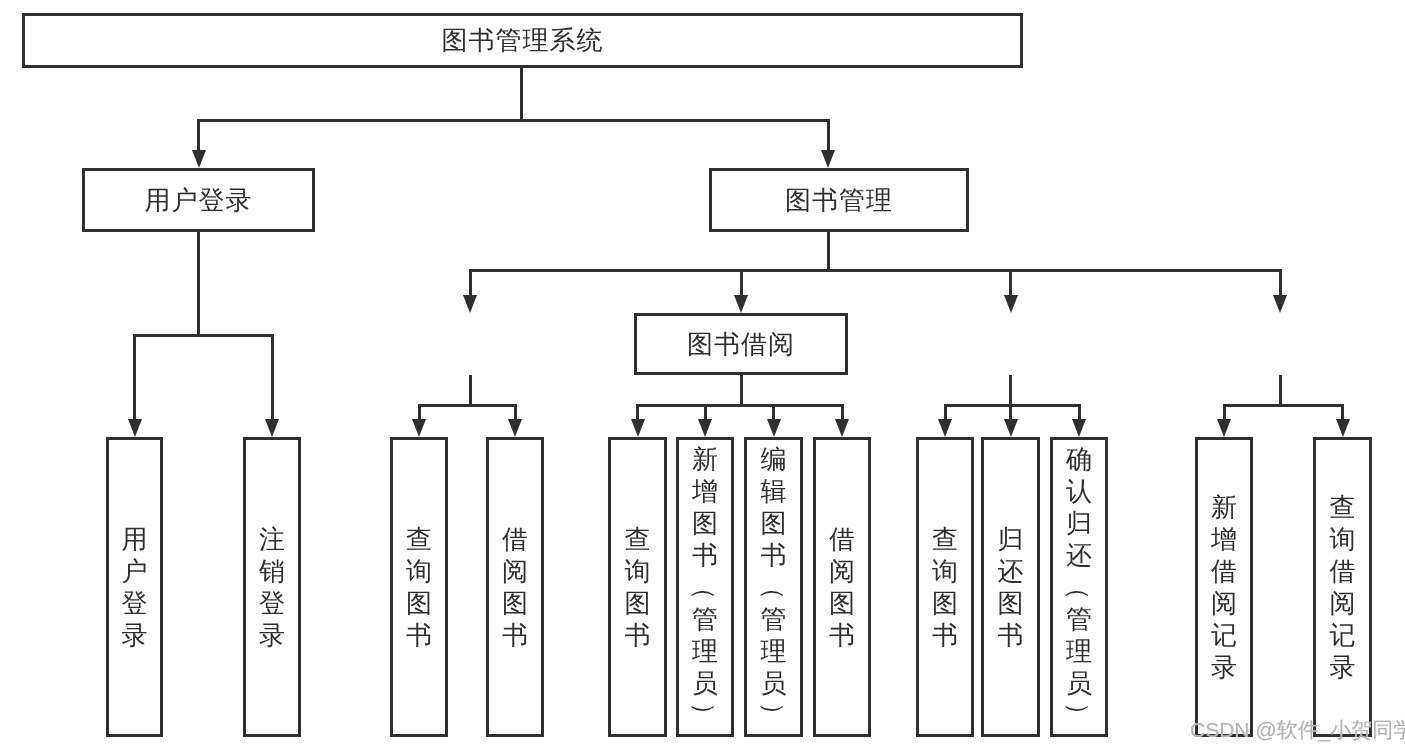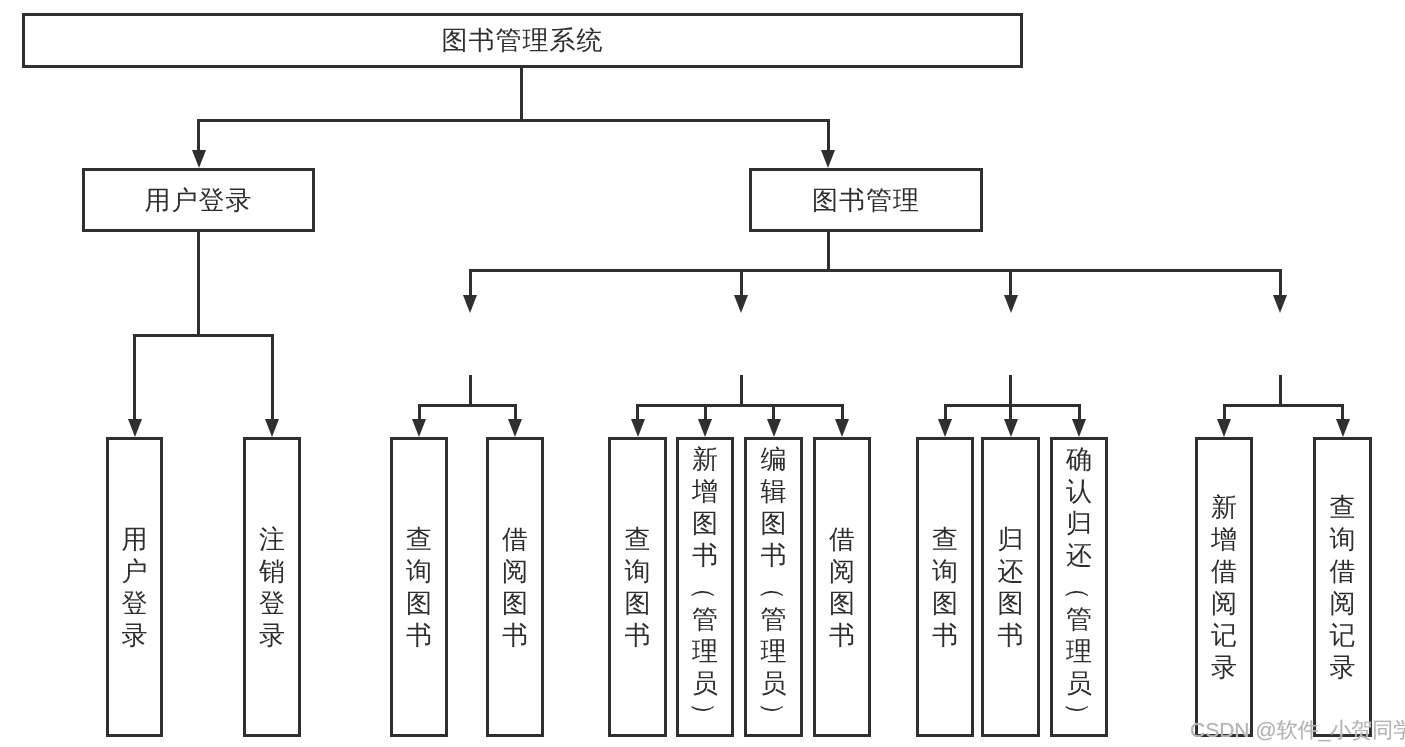--- a/index.html
+++ b/index.html
@@ -58,22 +58,23 @@
   }
 </style>
 </head>
 <body>
 
 <div id="canvas">
 
   <div class="node h" style="left:22px;top:13px;width:1001px;height:55px">图书管理系统</div>
 
   <div class="node h" style="left:82px;top:168px;width:233px;height:64px">用户登录</div>
-  <div class="node h" style="left:749px;top:168px;width:234px;height:64px">图书管理</div>
-
+  <div class="node h" style="left:709px;top:168px;width:260px;height:64px">图书管理</div>
+
+  <div class="node h" style="left:634px;top:313px;width:214px;height:62px">图书借阅</div>
 
   <div class="node v" style="left:106px;top:437px;width:57px;height:300px">
       <div class="vc">用</div>
       <div class="vc">户</div>
       <div class="vc">登</div>
       <div class="vc">录</div>
     </div>
   <div class="node v" style="left:243px;top:437px;width:58px;height:300px">
       <div class="vc">注</div>
       <div class="vc">销</div>

